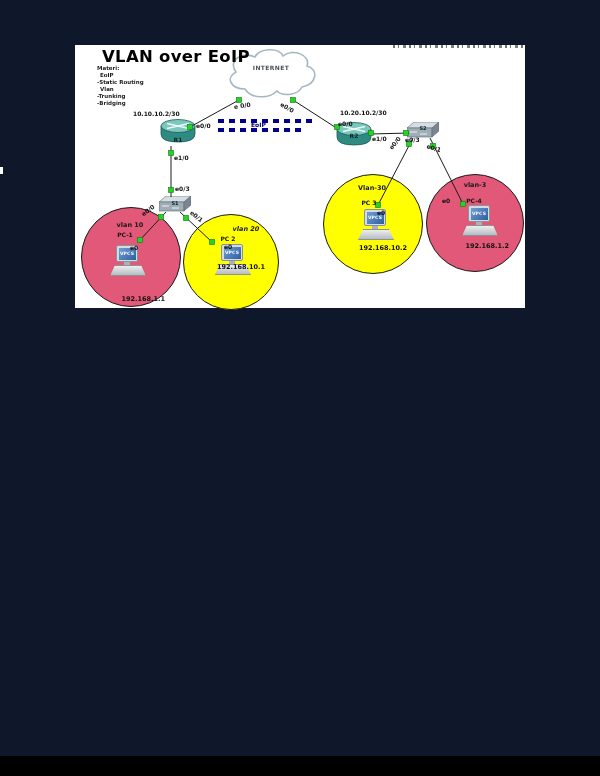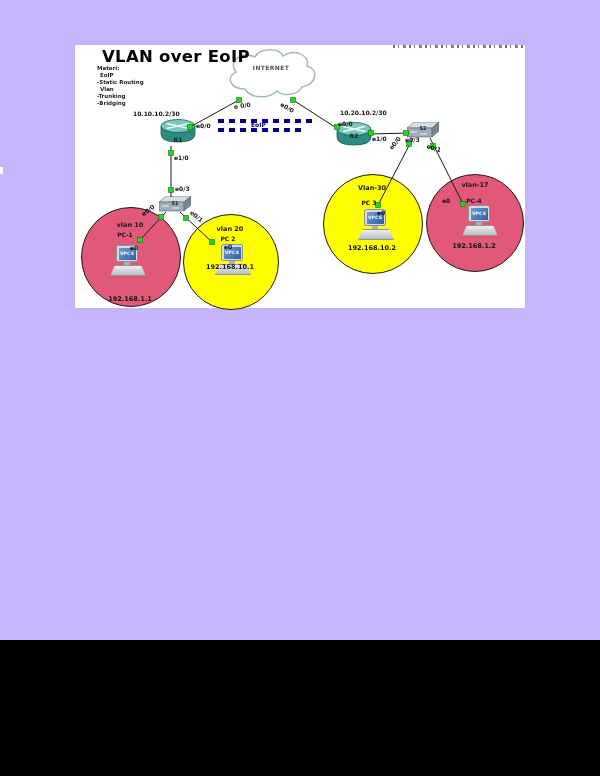--- a/index.html
+++ b/index.html
@@ -1,35 +1,35 @@
 <!DOCTYPE html>
 <html><head>
 <meta charset="utf-8">
 <style>
   html,body{margin:0;padding:0;background:#000;}
-  .stage{position:relative;width:600px;height:640px;background:#c4b5fd;overflow:hidden;
+  .stage{position:relative;width:600px;height:756px;background:#0f172a;overflow:hidden;
          font-family:"DejaVu Sans",sans-serif;}
   .panel{position:absolute;left:75px;top:45px;width:450px;height:263px;background:#fff;}
   .sliver{position:absolute;left:0;top:167px;width:3px;height:7px;background:#fff;}
 
   .title{position:absolute;left:27px;top:2px;font-size:16.5px;font-weight:800;color:#000;
          letter-spacing:.3px;white-space:nowrap;z-index:5;}
   .notes{position:absolute;left:22px;top:20px;z-index:5;color:#1d1d1d;font-size:5.5px;
          font-weight:700;line-height:7px;white-space:nowrap;}
   .notes .ind{padding-left:3px;}
 
   .frag{position:absolute;left:318px;top:0px;width:130px;height:3px;z-index:5;opacity:.75;
         background:repeating-linear-gradient(90deg,#444 0 2px,transparent 2px 5px,#444 5px 6px,
         transparent 6px 10px,#555 10px 13px,transparent 13px 16px);}
 
   .circle{position:absolute;border-radius:50%;border:1.6px solid #1a1a1a;z-index:1;}
 
   .lbl{position:absolute;font-size:6px;font-weight:700;color:#111;white-space:nowrap;z-index:5;
        transform-origin:left center;}
-  .ip{font-size:6.5px;width:70px;text-align:center;}
+  .ip{font-size:6.5px;width:70px;text-align:right;}
   .vlan{font-size:6.5px;width:70px;text-align:center;color:#1a1a1a;}
   .pcname{width:70px;text-align:center;}
   .nname{text-align:center;color:#06262b;}
   .inet{width:72px;text-align:center;font-size:6px;color:#44525a;letter-spacing:.4px;}
   .tun{color:#000080;font-size:6px;}
 
   .icon{position:absolute;z-index:3;}
   svg.links{position:absolute;left:0;top:0;z-index:4;}
 
   .pc{position:absolute;width:34px;height:30px;z-index:3;}
@@ -178,23 +178,23 @@
     <div class="lbl" style="left:330px;top:91px;">e0/3</div>
     <div class="lbl" style="left:315px;top:100px;transform:rotate(-50deg);">e0/0</div>
     <div class="lbl" style="left:352px;top:97px;transform:rotate(18deg);">e0/1</div>
 
     <div class="lbl nname" style="left:85px;top:91px;width:36px;">R1</div>
     <div class="lbl nname" style="left:261px;top:87px;width:36px;">R2</div>
     <div class="lbl nname" style="left:84px;top:155px;width:32px;font-size:5px;">S1</div>
     <div class="lbl nname" style="left:332px;top:80px;width:32px;font-size:5px;">S2</div>
 
     <div class="lbl vlan" style="left:20px;top:176px;">vlan 10</div>
-    <div class="lbl vlan" style="left:120px;top:180px;">vlan 20</div>
+    <div class="lbl vlan" style="left:136px;top:180px;font-style:italic;">vlan 20</div>
     <div class="lbl vlan" style="left:262px;top:139px;">Vlan-30</div>
-    <div class="lbl vlan" style="left:365px;top:136px;">vlan-17</div>
+    <div class="lbl vlan" style="left:365px;top:136px;">vlan-3</div>
 
     <div class="lbl pcname" style="left:15px;top:186px;">PC-1</div>
     <div class="lbl pcname" style="left:118px;top:190px;">PC 2</div>
     <div class="lbl pcname" style="left:259px;top:154px;">PC 3</div>
     <div class="lbl pcname" style="left:364px;top:152px;">PC-4</div>
 
     <div class="lbl" style="left:55px;top:199px;">e0</div>
     <div class="lbl" style="left:149px;top:198px;">e0</div>
     <div class="lbl" style="left:302px;top:164px;">e0</div>
     <div class="lbl" style="left:367px;top:152px;">e0</div>

